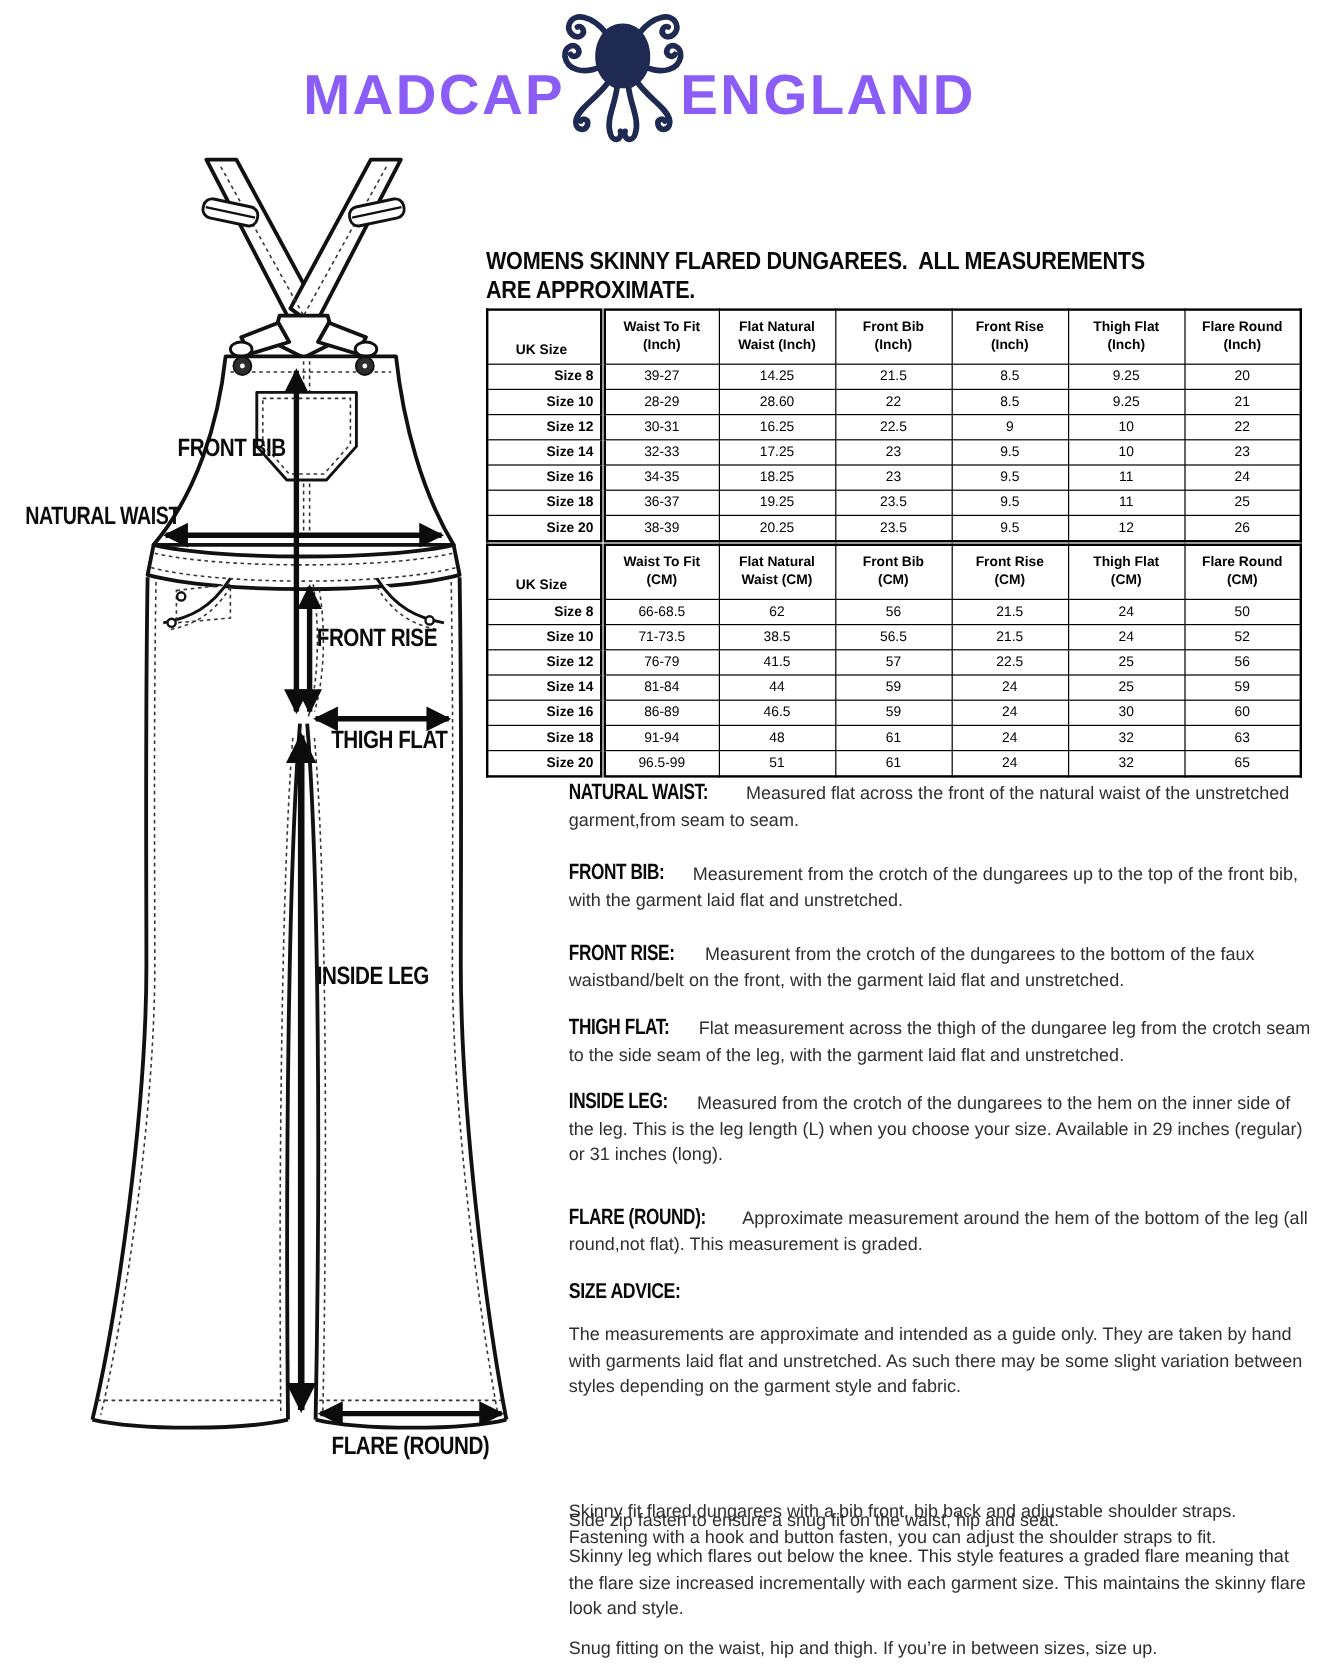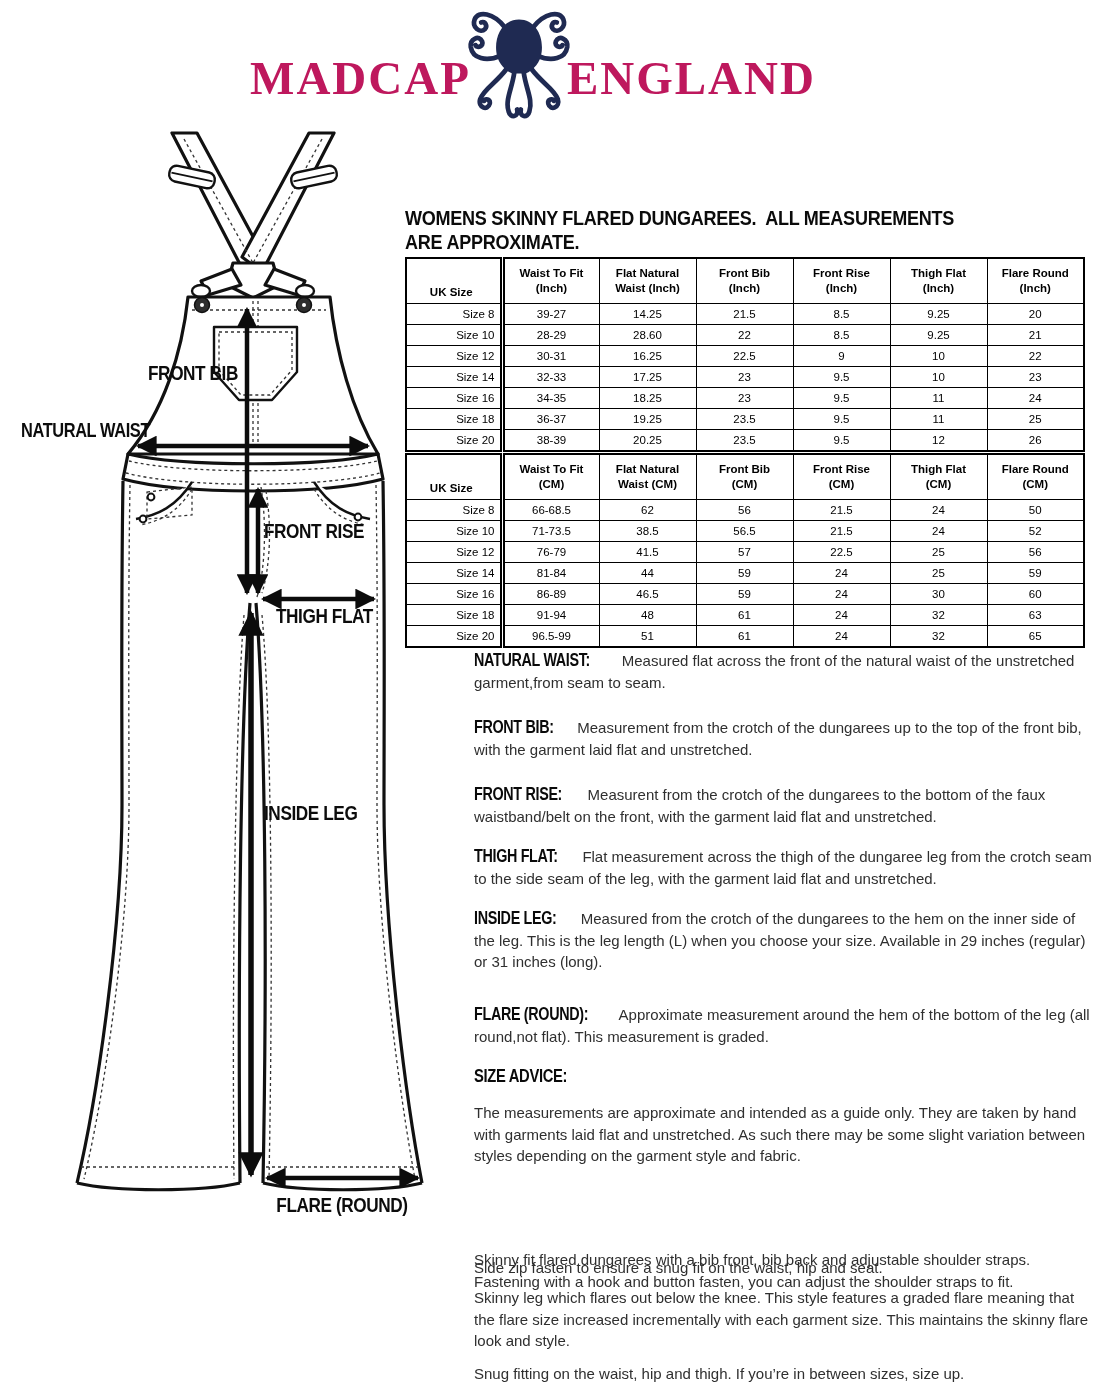--- a/index.html
+++ b/index.html
@@ -8,22 +8,22 @@
     font-family:"Liberation Sans", sans-serif; color:#111;
   }
 
   
   .logo {
     position:absolute; top:10px; left:0; right:0; height:110px;
     display:flex; align-items:center; justify-content:center;
     transform:translateX(-19px);
   }
   .brand {
-    font-family:Liberation Serif, serif; font-weight:700;
-    font-size:47px; letter-spacing:2px; color:#be185d; line-height:1;
+    font-family:Liberation Sans, sans-serif; font-weight:700;
+    font-size:47px; letter-spacing:2px; color:#8b5cf6; line-height:1;
     padding-top:26px;
   }
   .octo { margin:0 -4px; }
   .octo .arm { fill:none; stroke:#1f2a52; stroke-width:5; stroke-linecap:round; }
   .octo .head { fill:#1f2a52; }
 
   
   .main-heading {
     position:absolute; left:405px; top:206px; width:660px;
     font-weight:700; font-size:20.5px; letter-spacing:-0.3px; color:#0b0b0b;
@@ -36,21 +36,21 @@
     border-collapse:collapse; background:#fff;
     font-size:11.5px; color:#000; border:2px solid #000;
   }
   .size-table th, .size-table td {
     border:1.6px solid #000; padding:0 3px; text-align:center; height:20px;
     overflow:hidden; white-space:nowrap;
   }
   .size-table thead th { height:41px; font-weight:700; line-height:1.3; vertical-align:middle;margin-left:20px; }
   .size-table th.size-head { vertical-align:bottom; text-align:center; padding:0 4px 3px 0; }
   .size-table th:nth-child(2), .size-table td:nth-child(2) { border-left:5px double #000; }
-  .size-table td.size-col { font-weight:400; text-align:right; padding-right:5px; }
+  .size-table td.size-col { font-weight:700; text-align:right; padding-right:5px; }
   .size-table .l1, .size-table .l2 { display:block; }
   #table-inch { top:257px; }
   #table-cm   { top:453px; }
 
   
   .def, .para {
     position:absolute; left:474px; width:622px; margin:0;
     font-size:15px; line-height:21.5px; color:#2f2f2f;
   }
   .term {

